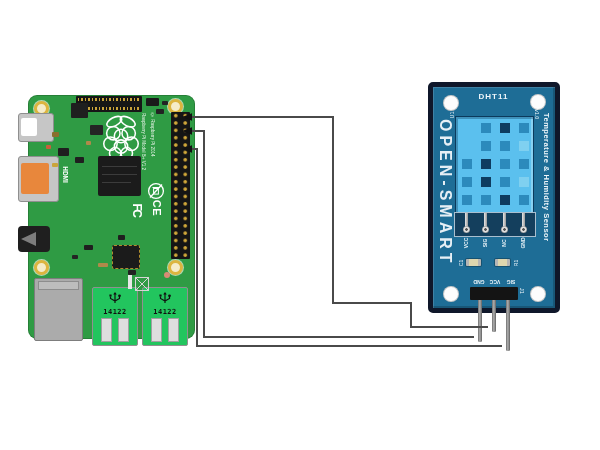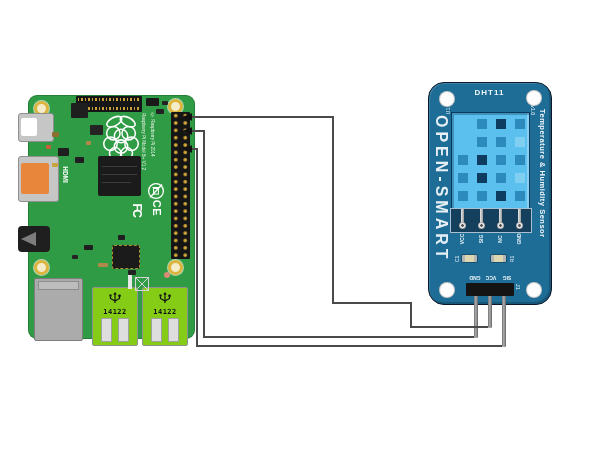--- a/index.html
+++ b/index.html
@@ -15,26 +15,26 @@
         background-image:radial-gradient(circle,#d2a93c 1.3px,#7a5f1e 1.8px,transparent 2.1px);
         background-size:9.5px 7.35px;}
   .conn{background:#161616;border-radius:1px;}
   .teeth{position:absolute;left:2px;right:2px;height:3px;
          background:repeating-linear-gradient(90deg,#caa43a 0 1.5px,#141414 1.5px 3.5px);}
   .port{background:#c6c6c6;border:1px solid #8f8f8f;border-radius:3px;}
   .vtext{writing-mode:vertical-lr;color:#eaf4ea;}
   .cert{color:#fff;font-weight:bold;transform:rotate(90deg);}
   .chip{background:#1b1b1b;border-radius:2px;}
   .passive{position:absolute;border-radius:1px;}
-  .usb-stack{background:#84cc16;border:1px solid #909090;border-radius:2px;text-align:center;}
+  .usb-stack{background:#22c55e;border:1px solid #909090;border-radius:2px;text-align:center;}
   .usb-num{font-family:"DejaVu Sans Mono",monospace;font-size:7px;font-weight:bold;color:#111;letter-spacing:.5px;}
   .usb-slot{position:absolute;width:9px;height:22px;background:#dedede;border:1px solid #a0a0a0;bottom:3px;}
   
-  .module{left:428px;top:82px;width:122px;height:221px;background:#1e6d96;border-radius:16px;
-          border:1px solid #0f172a;box-shadow:inset 1px 1px 0 rgba(255,255,255,.15),inset -2px -2px 0 rgba(0,0,0,.2);}
+  .module{left:428px;top:82px;width:122px;height:221px;background:#1e6d96;border-radius:5px;
+          border:5px solid #0f172a;box-shadow:inset 1px 1px 0 rgba(255,255,255,.15),inset -2px -2px 0 rgba(0,0,0,.2);}
   .mod-hole{width:14px;height:14px;border-radius:50%;background:#fdfdfd;box-shadow:0 0 0 1px #c9c9c9;}
   .silk{color:#eef6fa;}
   .dht-body{left:22px;top:29px;width:77px;height:97px;background:#5bc0ee;border:1px solid #0b3a5c;
             box-shadow:inset 2px 2px 0 rgba(0,40,70,.3),inset -2px -2px 0 rgba(255,255,255,.28);overflow:hidden;}
   .hole2{position:absolute;width:10px;height:10px;}
   .sh-m{background:#2c8abc}.sh-d{background:#0e3c60}.sh-l{background:#7fd0f0}
   .leg{position:absolute;width:3px;height:14px;background:linear-gradient(90deg,#e8e8e8,#9a9a9a);}
   .padc{position:absolute;width:7px;height:7px;border-radius:50%;
         background:radial-gradient(circle,#555 1px,#e2e2e2 1.6px 2.4px,#8f8f8f 3.5px);}
   .padlbl{position:absolute;width:12px;font-size:5px;font-weight:bold;color:#eef6fa;transform:rotate(-90deg);text-align:center;}

